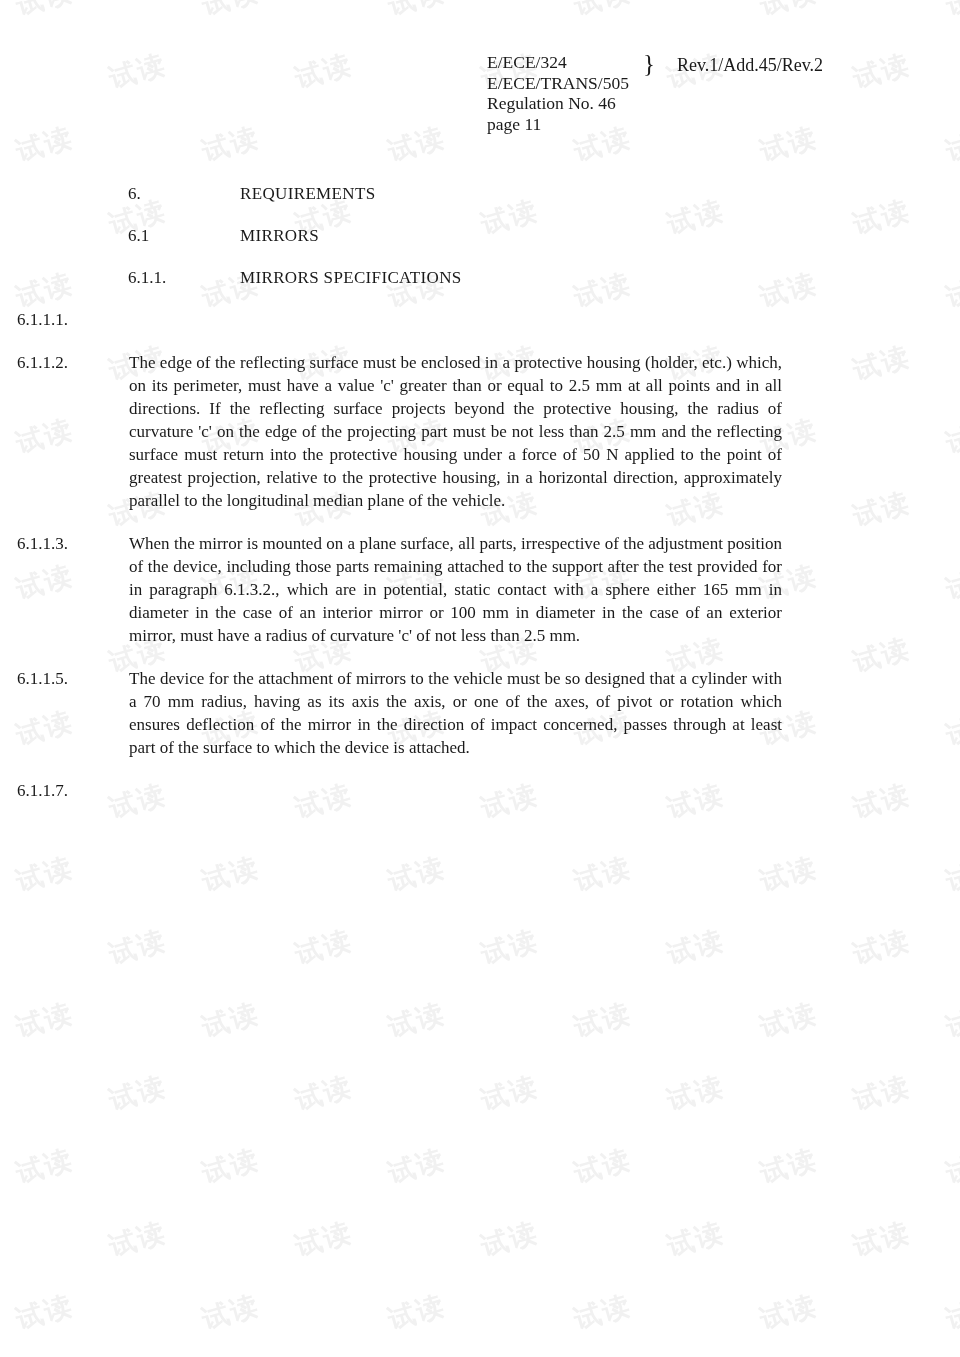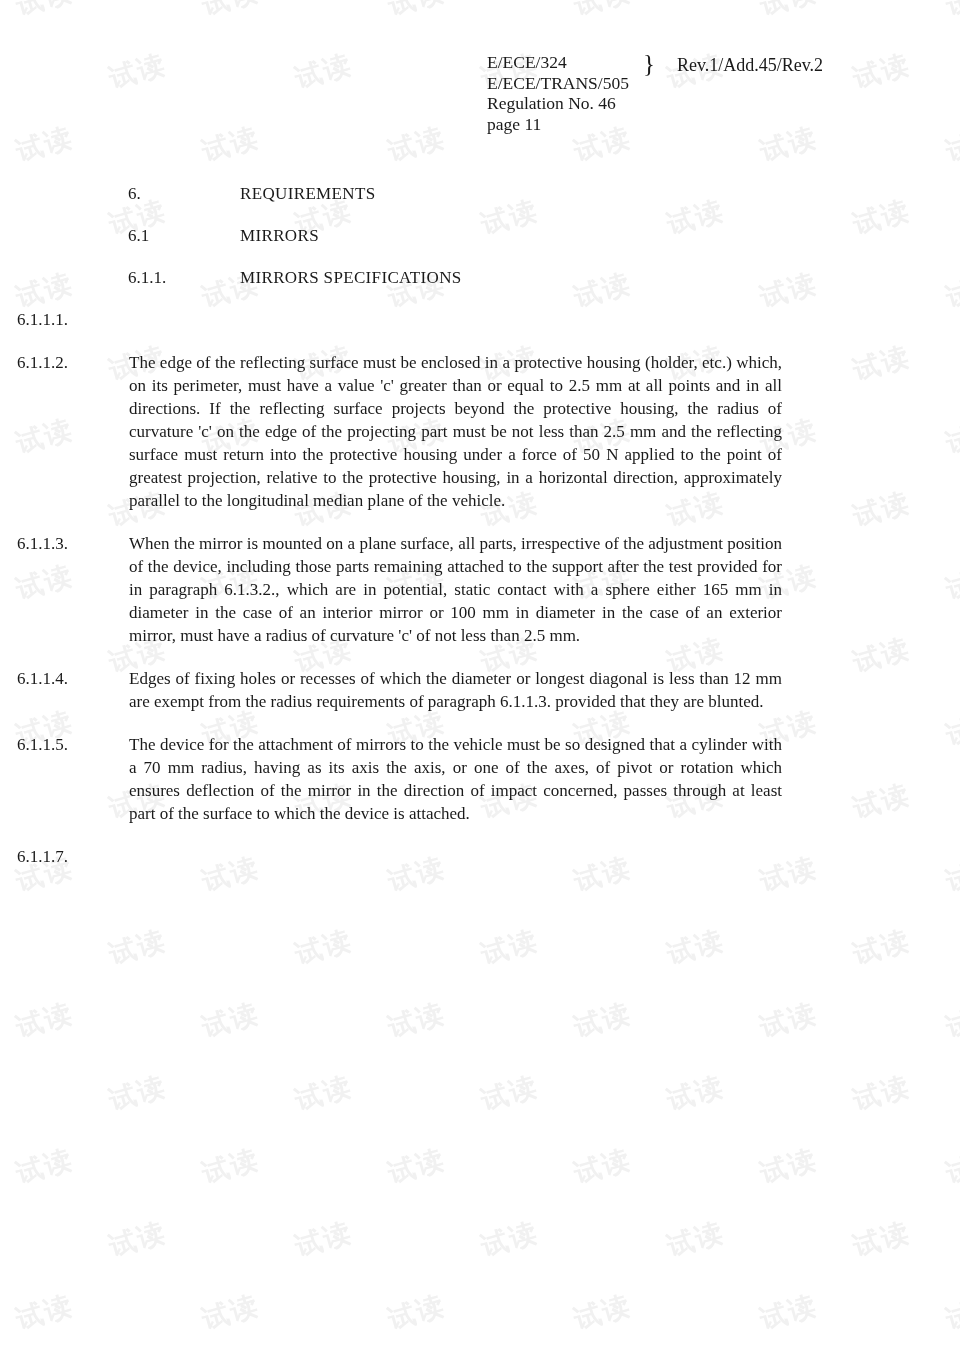--- a/index.html
+++ b/index.html
@@ -253,24 +253,20 @@
       </div>
       <div class="clause para">
         <div class="clause-num">6.1.1.2.</div>
         <div class="clause-body">The edge of the reflecting surface must be enclosed in a protective housing (holder, etc.) which, on its perimeter, must have a value 'c' greater than or equal to 2.5 mm at all points and in all directions.  If the reflecting surface projects beyond the protective housing, the radius of curvature 'c' on the edge of the projecting part must be not less than 2.5 mm and the reflecting surface must return into the protective housing under a force of 50 N applied to the point of greatest projection, relative to the protective housing, in a horizontal direction, approximately parallel to the longitudinal median plane of the vehicle.</div>
       </div>
       <div class="clause para">
         <div class="clause-num">6.1.1.3.</div>
         <div class="clause-body">When the mirror is mounted on a plane surface, all parts, irrespective of the adjustment position of the device, including those parts remaining attached to the support after the test provided for in paragraph 6.1.3.2., which are in potential, static contact with a sphere either 165 mm in diameter in the case of an interior mirror or 100 mm in diameter in the case of an exterior mirror, must have a radius of curvature 'c' of not less than 2.5 mm.</div>
       </div>
       <div class="clause para">
-        <div class="clause-num">6.1.1.4.</div>
-        <div class="clause-body">Edges of fixing holes or recesses of which the diameter or longest diagonal is less than 12 mm are exempt from the radius requirements of paragraph 6.1.1.3. provided that they are blunted.</div>
-      </div>
-      <div class="clause para">
         <div class="clause-num">6.1.1.5.</div>
         <div class="clause-body">The device for the attachment of mirrors to the vehicle must be so designed that a cylinder with a 70 mm radius, having as its axis the axis, or one of the axes, of pivot or rotation which ensures deflection of the mirror in the direction of impact concerned, passes through at least part of the surface to which the device is attached.</div>
       </div>
       <div class="clause para">
         <div class="clause-num">6.1.1.7.</div>
       </div>
     </div>
 
 </div>
 

